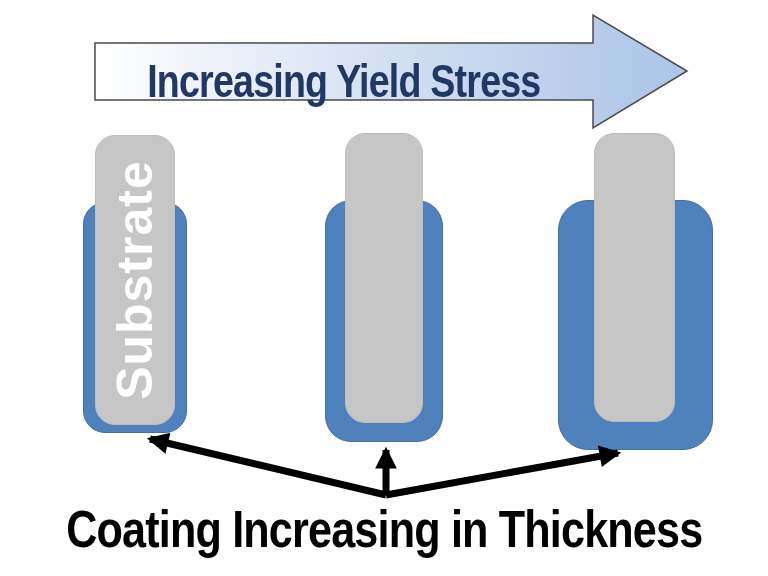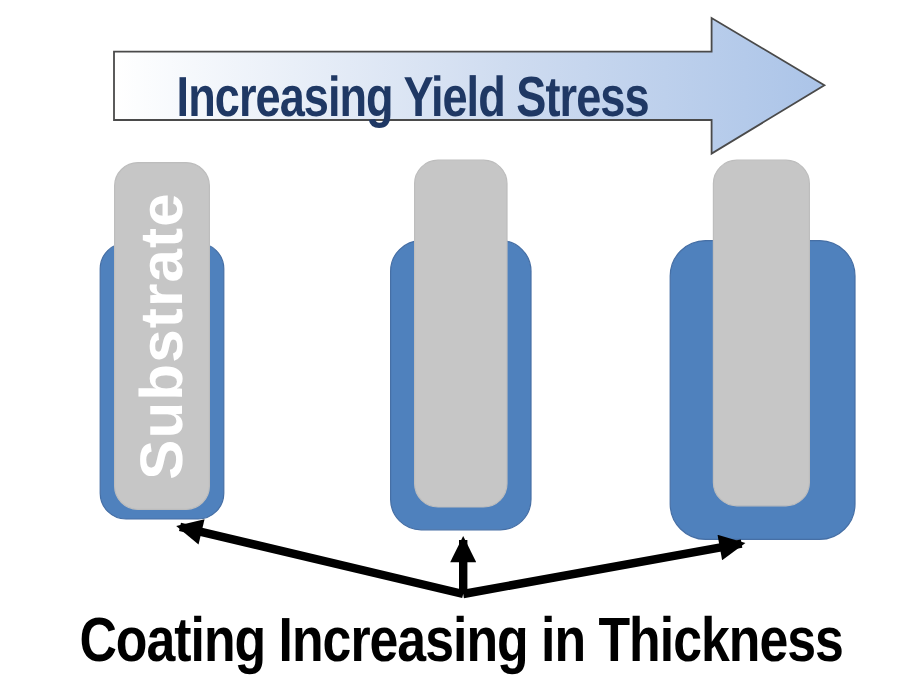--- a/index.html
+++ b/index.html
@@ -87,21 +87,21 @@
     z-index: 5;
     pointer-events: none;
   }
 
   
   .caption {
     position: absolute;
     left: 0; top: 494px;
     width: 768px; height: 70px;
     display: flex;
-    align-items: flex-end;
+    align-items: center;
     justify-content: center;
     z-index: 6;
   }
   .caption span {
     font-size: 52px;
     font-weight: bold;
     color: #000000;
     white-space: nowrap;
     transform: scaleX(0.83);
     letter-spacing: -1px;

